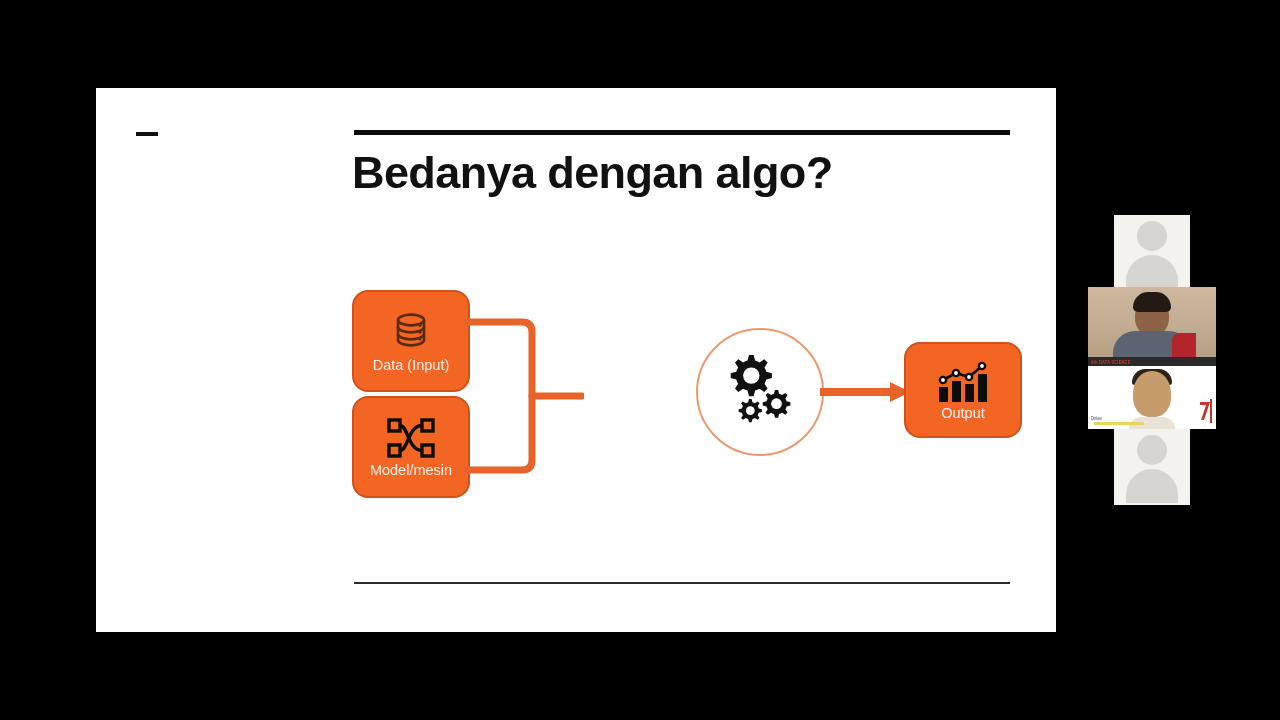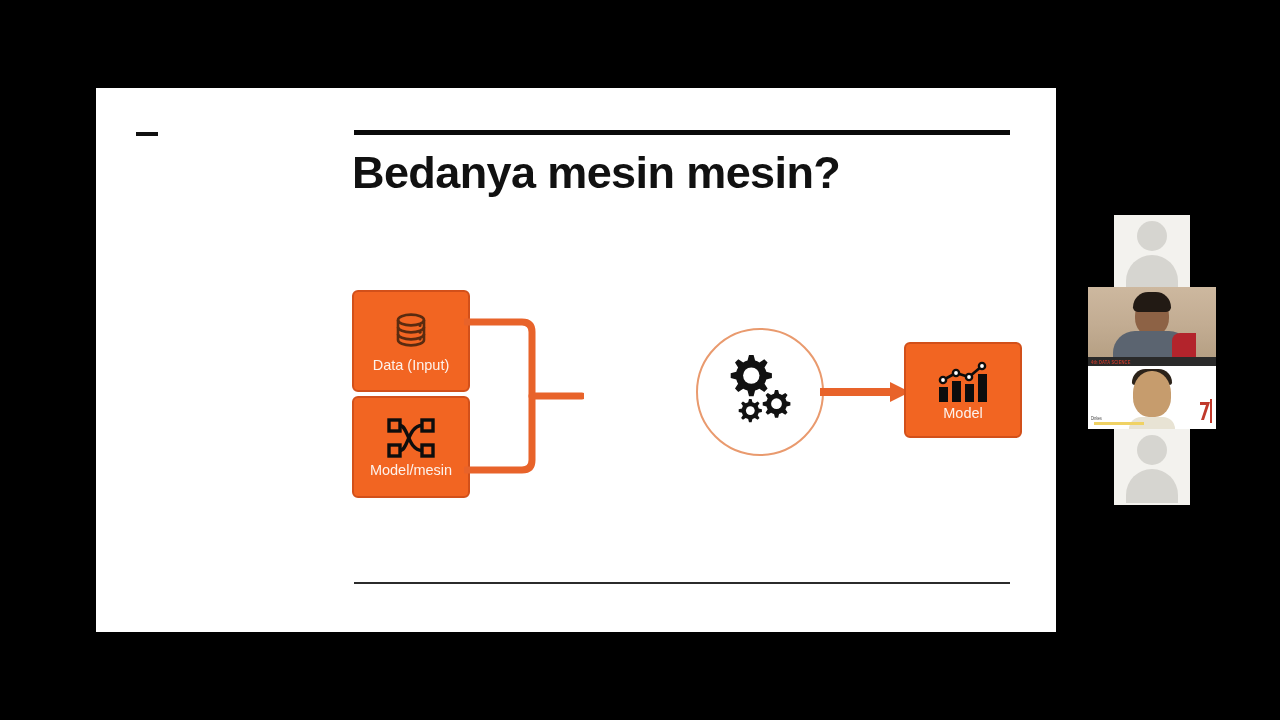--- a/index.html
+++ b/index.html
@@ -68,21 +68,21 @@
   #diagram{
     position:absolute;
     left:256px; top:196px;
     width:620px; height:220px;
   }
 
   .proc-box{
     position:absolute;
     background:#f26522;
     border:2px solid #d2501a;
-    border-radius:6px;
+    border-radius:16px;
     box-sizing:border-box;
     display:flex;
     flex-direction:column;
     align-items:center;
     justify-content:center;
   }
   .proc-box .bx-icon{
     display:block;
     line-height:0;
   }
@@ -250,21 +250,21 @@
   #vtile-4{ top:214px; height:76px; }
 </style>
 </head>
 <body>
 
 <div id="slide">
 
   <div id="dash-mark"></div>
   <div id="top-rule"></div>
 
-  <div id="slide-title">Bedanya mesin mesin?</div>
+  <div id="slide-title">Bedanya dengan algo?</div>
 
   <div id="slide-subtitle"></div>
 
   <div id="diagram">
 
     <div class="proc-box" id="box-data">
       <span class="bx-icon">
         <svg width="44" height="44" viewBox="0 0 44 44">
           <g fill="none" stroke="#5a2b10" stroke-width="2.6">
             <ellipse cx="22" cy="10" rx="13" ry="5.4"></ellipse>
@@ -345,21 +345,21 @@
             <path d="M8 20 L21 13 L34 17 L47 6"></path>
           </g>
           <g fill="#ffffff" stroke="#0d0d0d" stroke-width="2.4">
             <circle cx="8" cy="20" r="3.1"></circle>
             <circle cx="21" cy="13" r="3.1"></circle>
             <circle cx="34" cy="17" r="3.1"></circle>
             <circle cx="47" cy="6" r="3.1"></circle>
           </g>
         </svg>
       </span>
-      <span class="bx-label">Model</span>
+      <span class="bx-label">Output</span>
     </div>
 
   </div>
 
   <div id="bottom-rule"></div>
 </div>
 
 <div id="video-panel">
 
   <div class="vtile avatar-tile" id="vtile-1">

